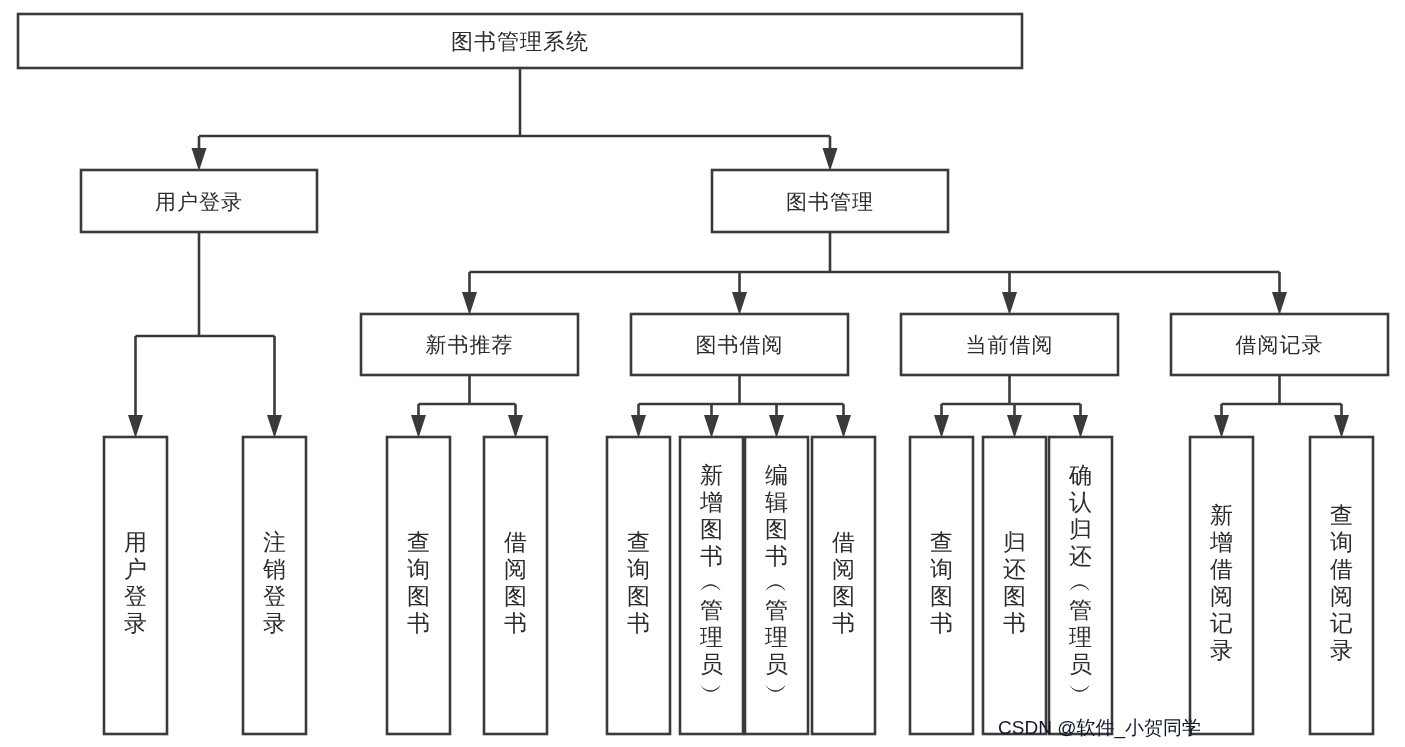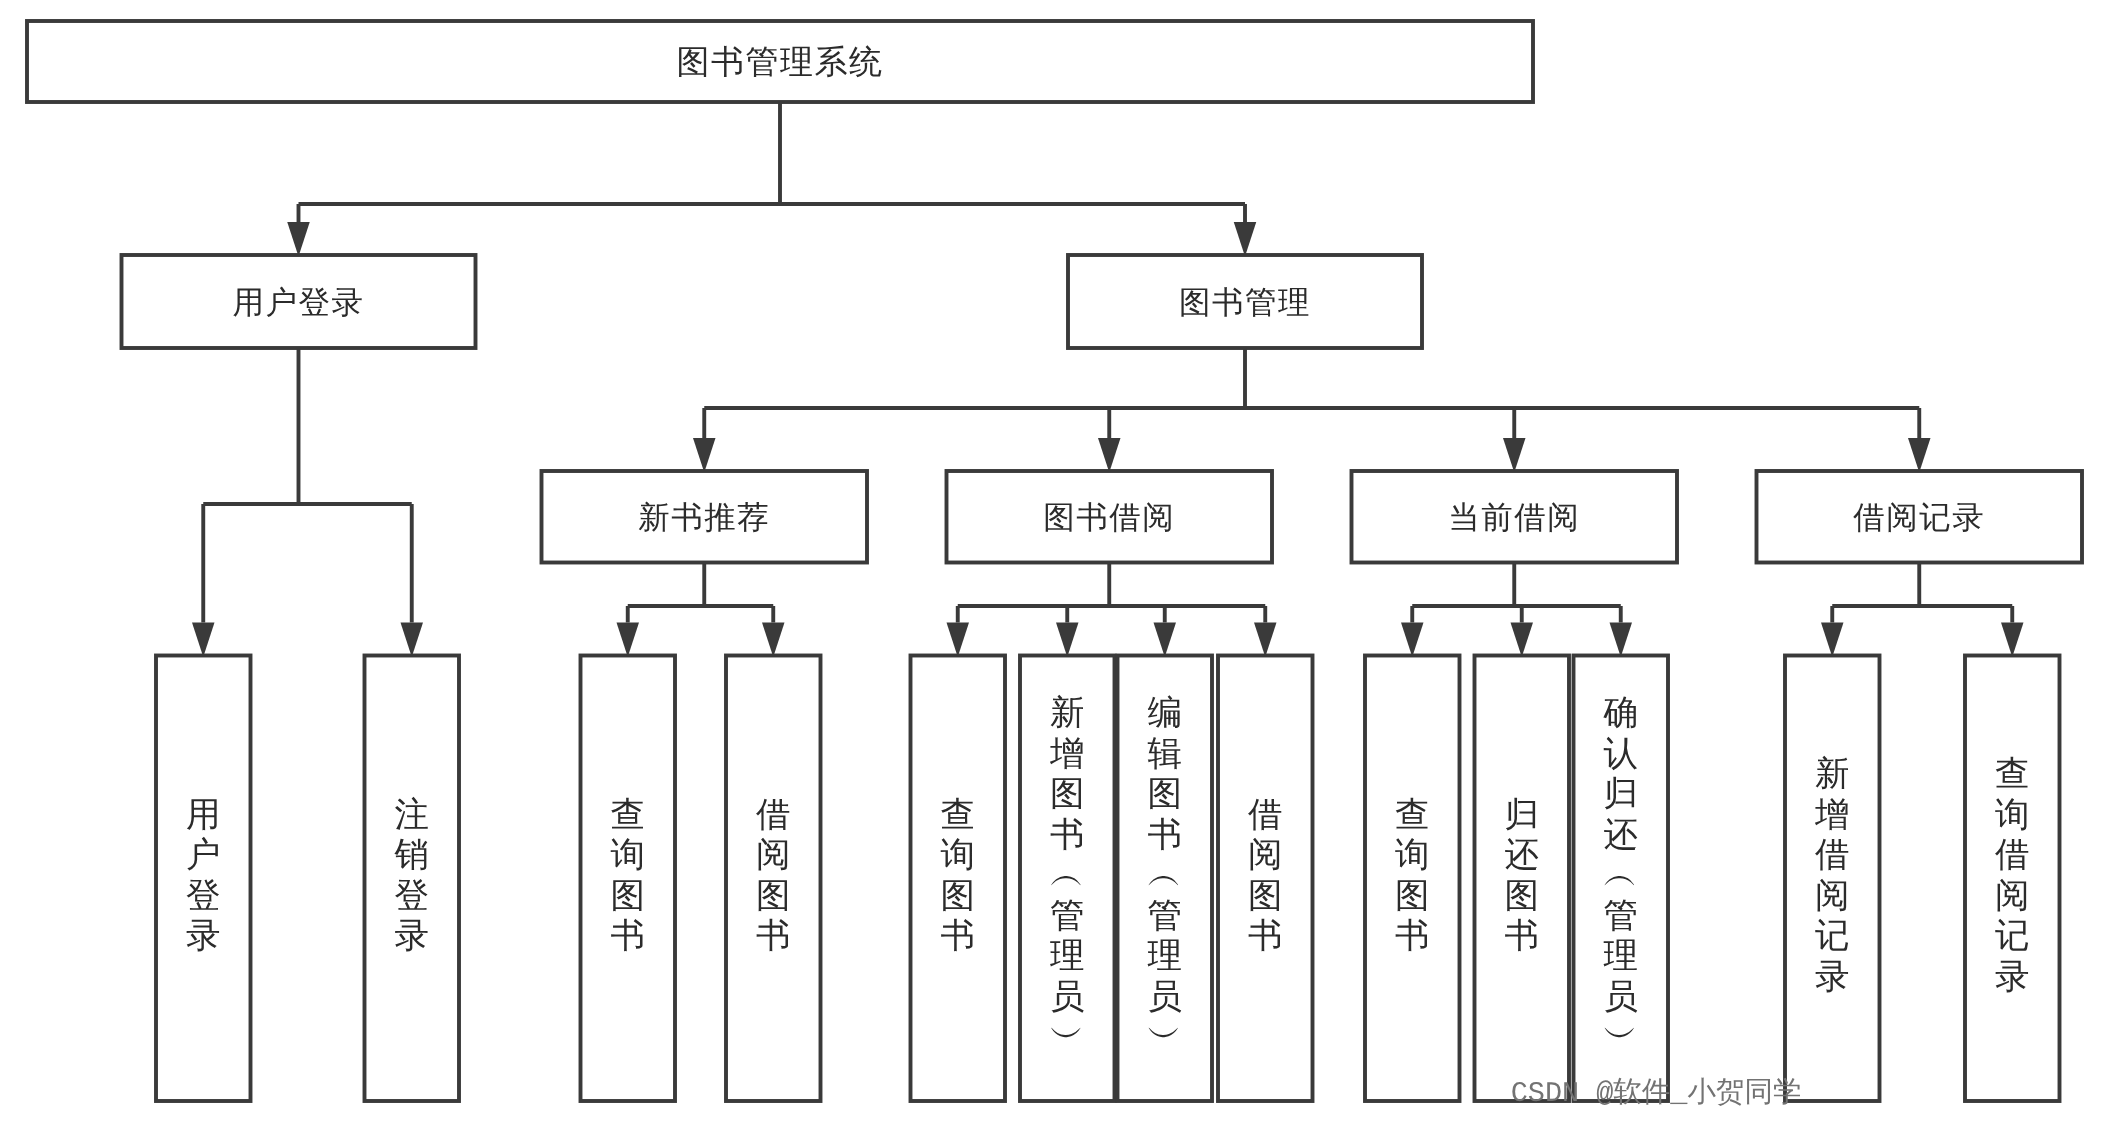--- a/index.html
+++ b/index.html
@@ -40,23 +40,23 @@
     stroke-linecap: butt;
   }
   .arrow-head {
     fill: #3a3a3a;
     stroke: none;
   }
   .watermark {
     position: absolute;
     right: 8px;
     bottom: 6px;
-    font-family: Liberation Mono, monospace;
+    font-family: Liberation Sans, sans-serif;
     font-size: 19px;
-    color: #737373;
+    color: #0f172a;
     white-space: nowrap;
     user-select: none;
   }
 </style>
 </head>
 <body>
 
 <div id="diagram-root">
   <svg class="diagram-canvas" id="diagram-svg" viewBox="0 0 1405 747" xmlns="http://www.w3.org/2000/svg">
     <g id="layer-connectors">

